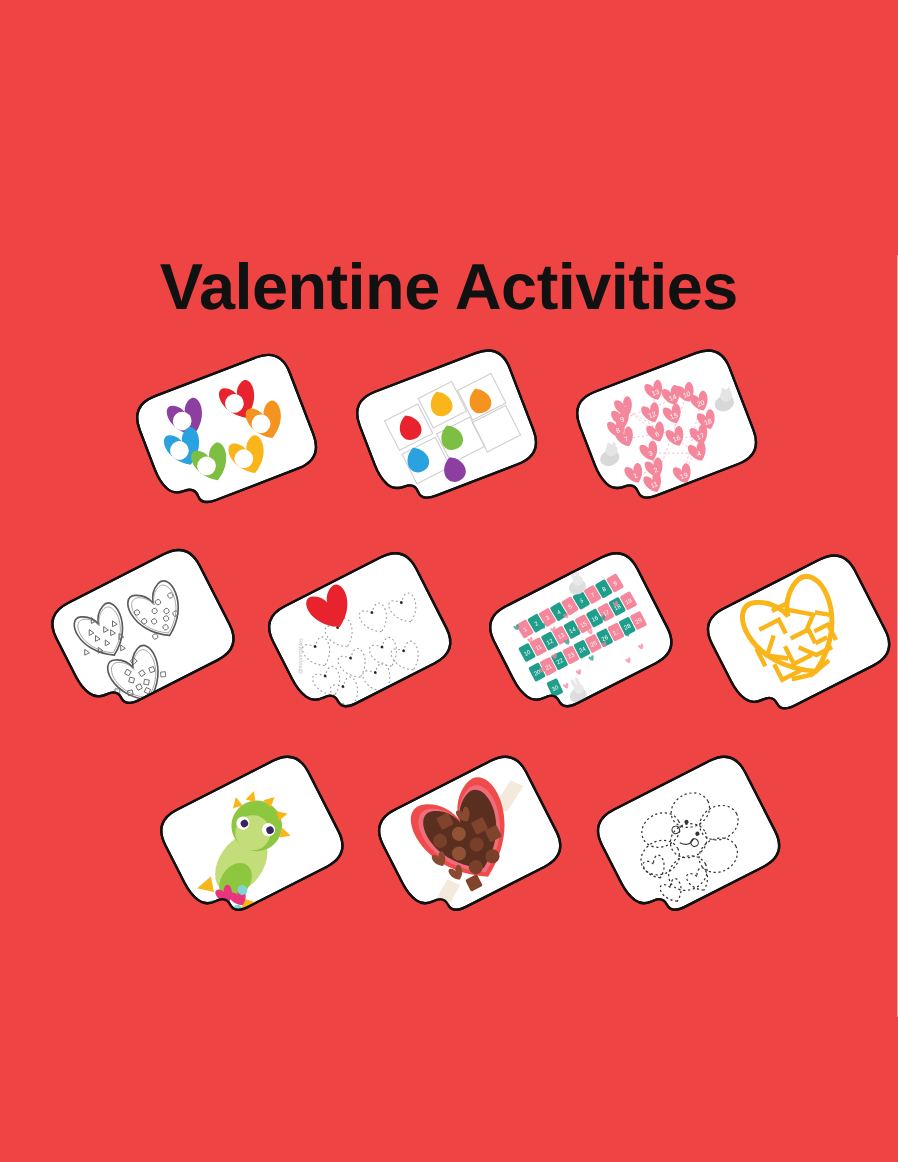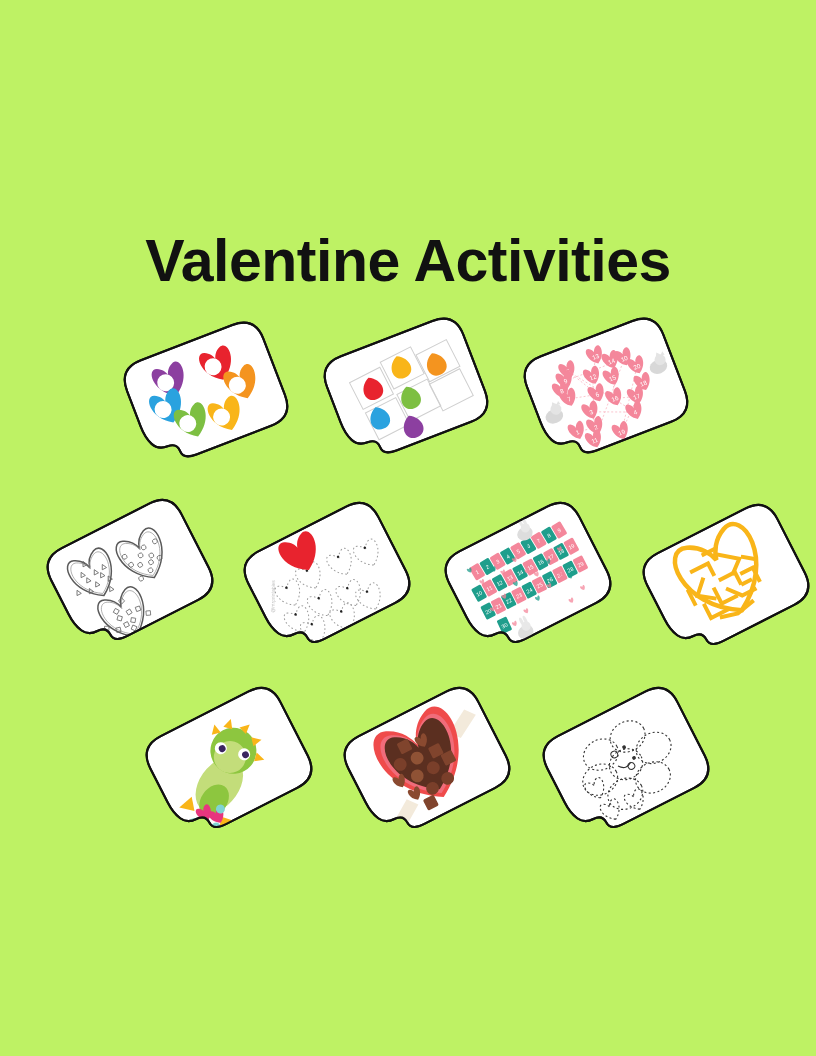--- a/index.html
+++ b/index.html
@@ -12,21 +12,21 @@
     height: 1056px;
     position: relative;
     overflow: hidden;
     font-family: "Liberation Sans", sans-serif;
     -webkit-font-smoothing: antialiased;
   }
 
   #page {
     position: absolute;
     inset: 0;
-    background: #bef264;
+    background: #ef4444;
   }
 
   
   .page-title {
     position: absolute;
     left: 0;
     right: 0;
     top: 192px;
     text-align: center;
     font-family: "Liberation Sans", sans-serif;

